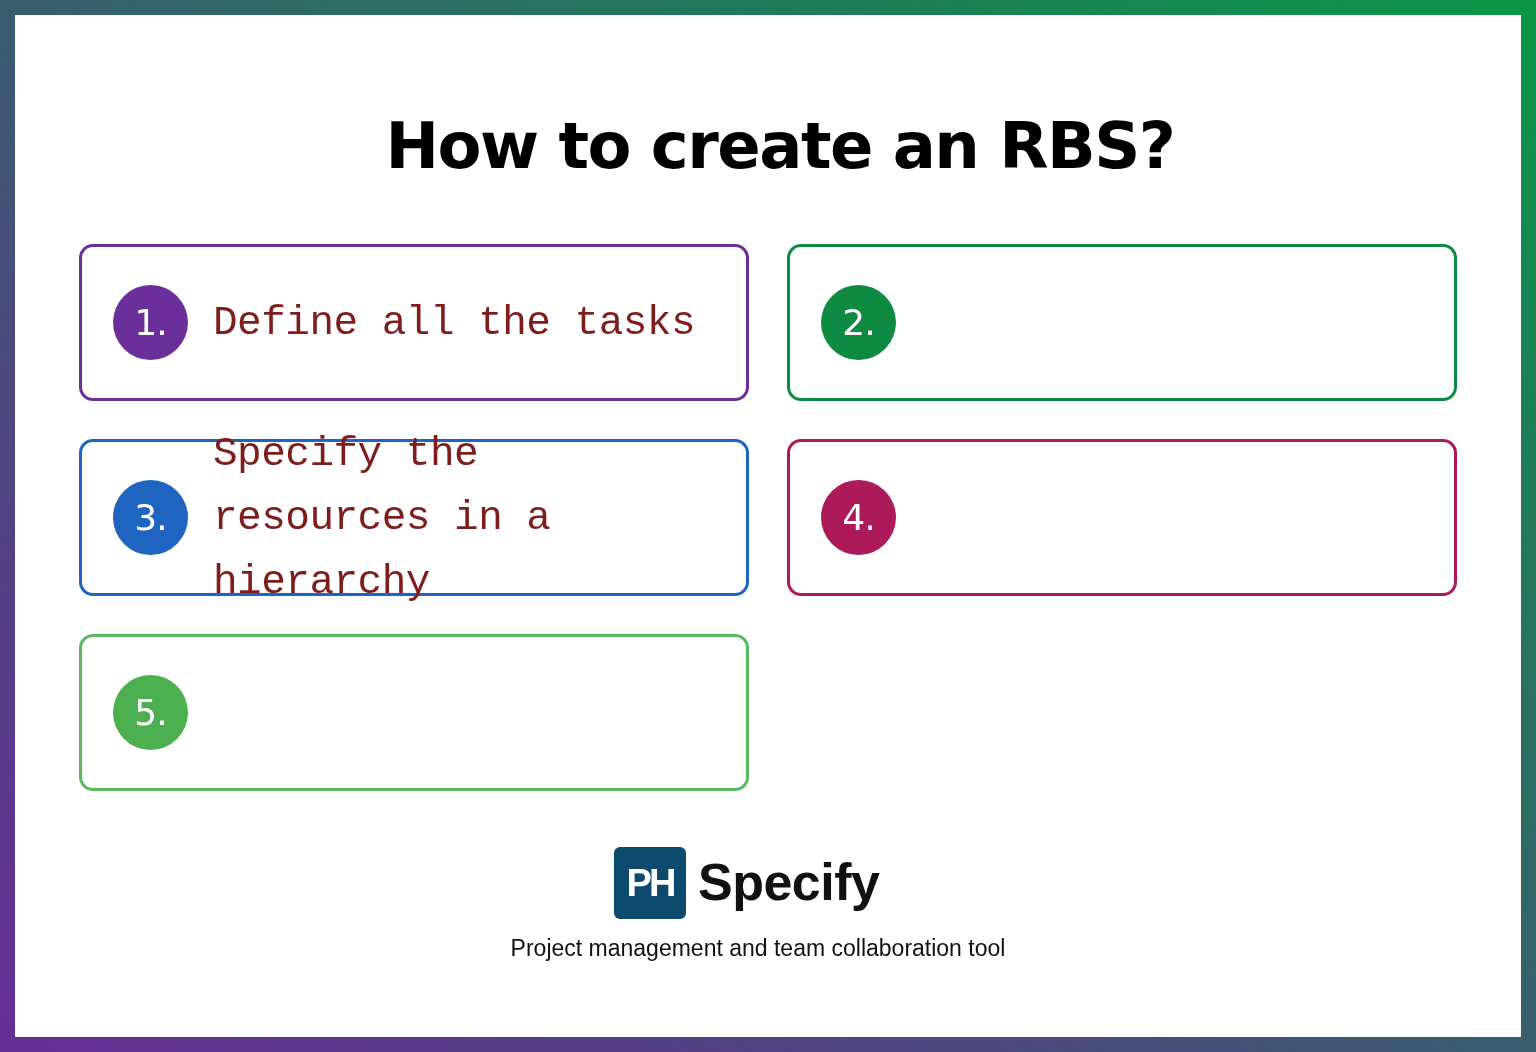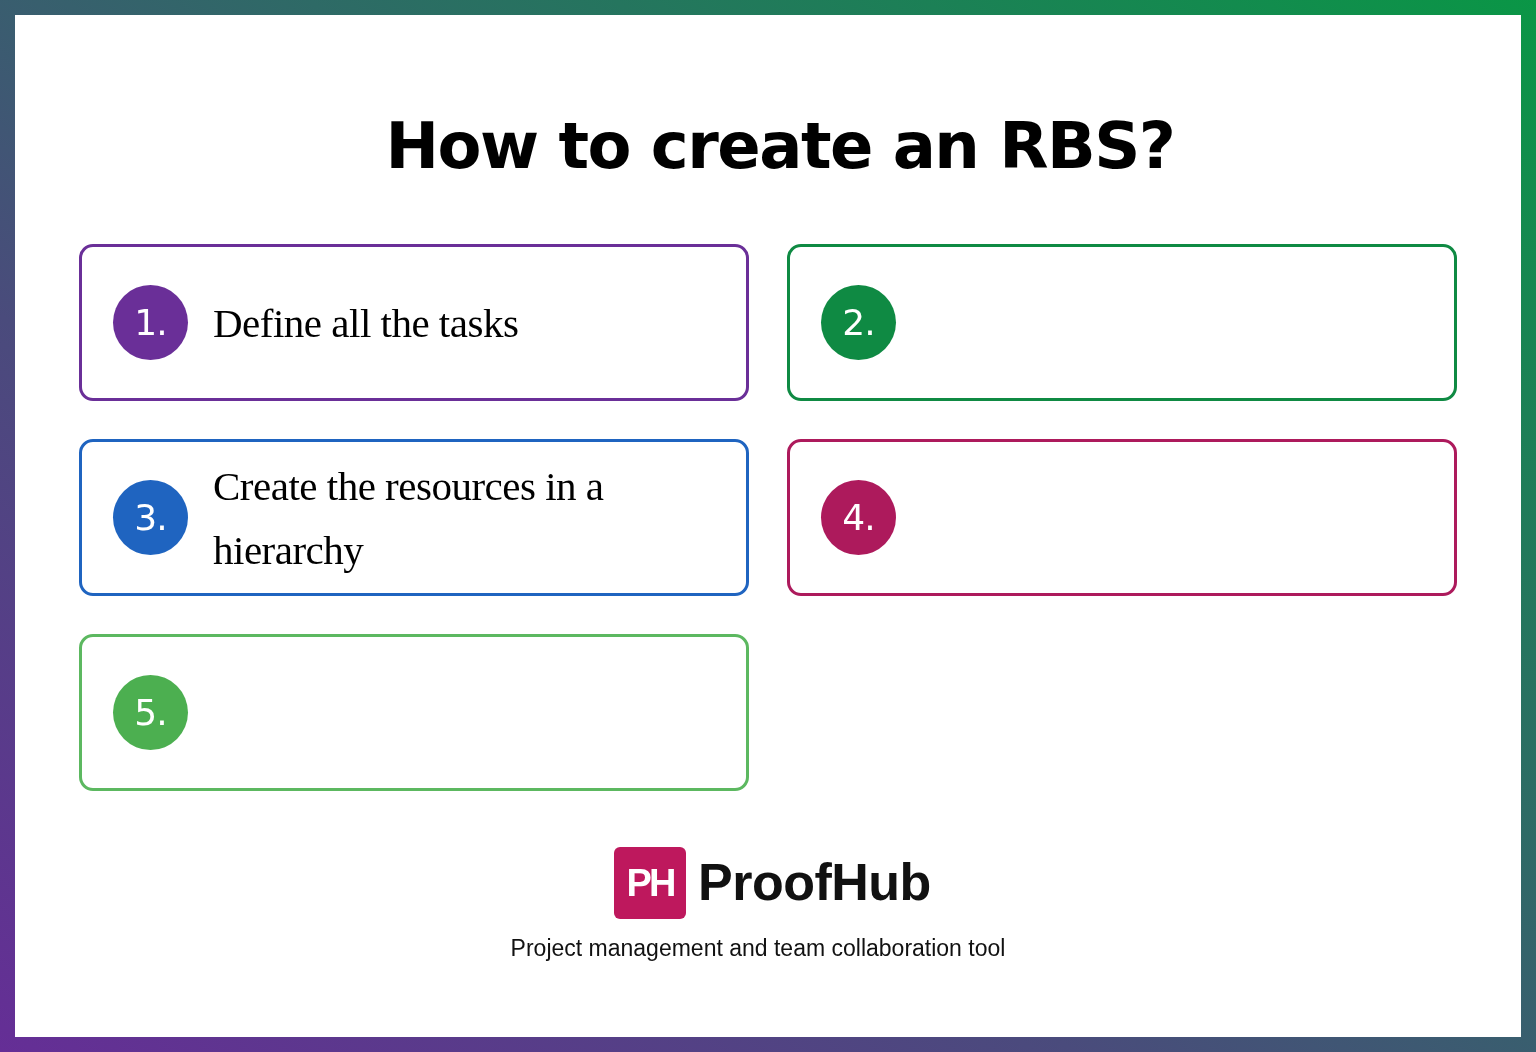--- a/index.html
+++ b/index.html
@@ -29,26 +29,26 @@
     .badge {
       position: absolute; left: 31px; top: 38px; width: 75px; height: 75px;
       border-radius: 50%; color: #fff;
       font-family: "DejaVu Sans", sans-serif; font-size: 36px;
       display: flex; align-items: center; justify-content: center;
       letter-spacing: -1px;
     }
     .label {
       position: absolute; left: 131px; right: 20px; top: 0; bottom: 0;
       display: flex; align-items: center;
-      font-family: Liberation Serif, serif; font-size: 41px; color: #000000;
+      font-family: Liberation Mono, monospace; font-size: 41px; color: #7f1d1d;
       line-height: 64px; letter-spacing: -0.5px;
     }
     .logo {
       position: absolute; left: 614px; top: 847px; width: 72px; height: 72px;
-      border-radius: 6px; background: #be185d;
+      border-radius: 6px; background: #0c4a6e;
       display: flex; align-items: center; justify-content: center;
       color: #fff; font-family: "Liberation Sans", sans-serif; font-weight: bold;
       font-size: 38px; letter-spacing: -3px;
     }
     .brand {
       position: absolute; left: 698px; top: 850px;
       font-family: "Liberation Sans", sans-serif; font-weight: bold;
       font-size: 52px; color: #111; line-height: 64px; letter-spacing: -0.5px;
     }
     .tagline {
@@ -68,26 +68,26 @@
   <div class="badge" style="background:#6a2f98;">1.</div>
   <div class="label">Define all the tasks</div>
 </div>
 
 <div class="card" style="left:787px; top:244px; border-color:#0f8a43;">
   <div class="badge" style="background:#0f8a43;">2.</div>
 </div>
 
 <div class="card" style="left:79px; top:439px; border-color:#1f64c0;">
   <div class="badge" style="background:#1f64c0;">3.</div>
-  <div class="label" style="padding-right:40px;">Create the resources in a hierarchy</div>
+  <div class="label" style="padding-right:40px;">Specify the resources in a hierarchy</div>
 </div>
 
 <div class="card" style="left:787px; top:439px; border-color:#ad1a5c;">
   <div class="badge" style="background:#ad1a5c;">4.</div>
 </div>
 
 <div class="card" style="left:79px; top:634px; border-color:#5cb860;">
   <div class="badge" style="background:#4caf50;">5.</div>
 </div>
 
 <div class="logo">PH</div>
-<div class="brand">ProofHub</div>
+<div class="brand">Specify</div>
 <div class="tagline">Project management and team collaboration tool</div>
 
 </body></html>

